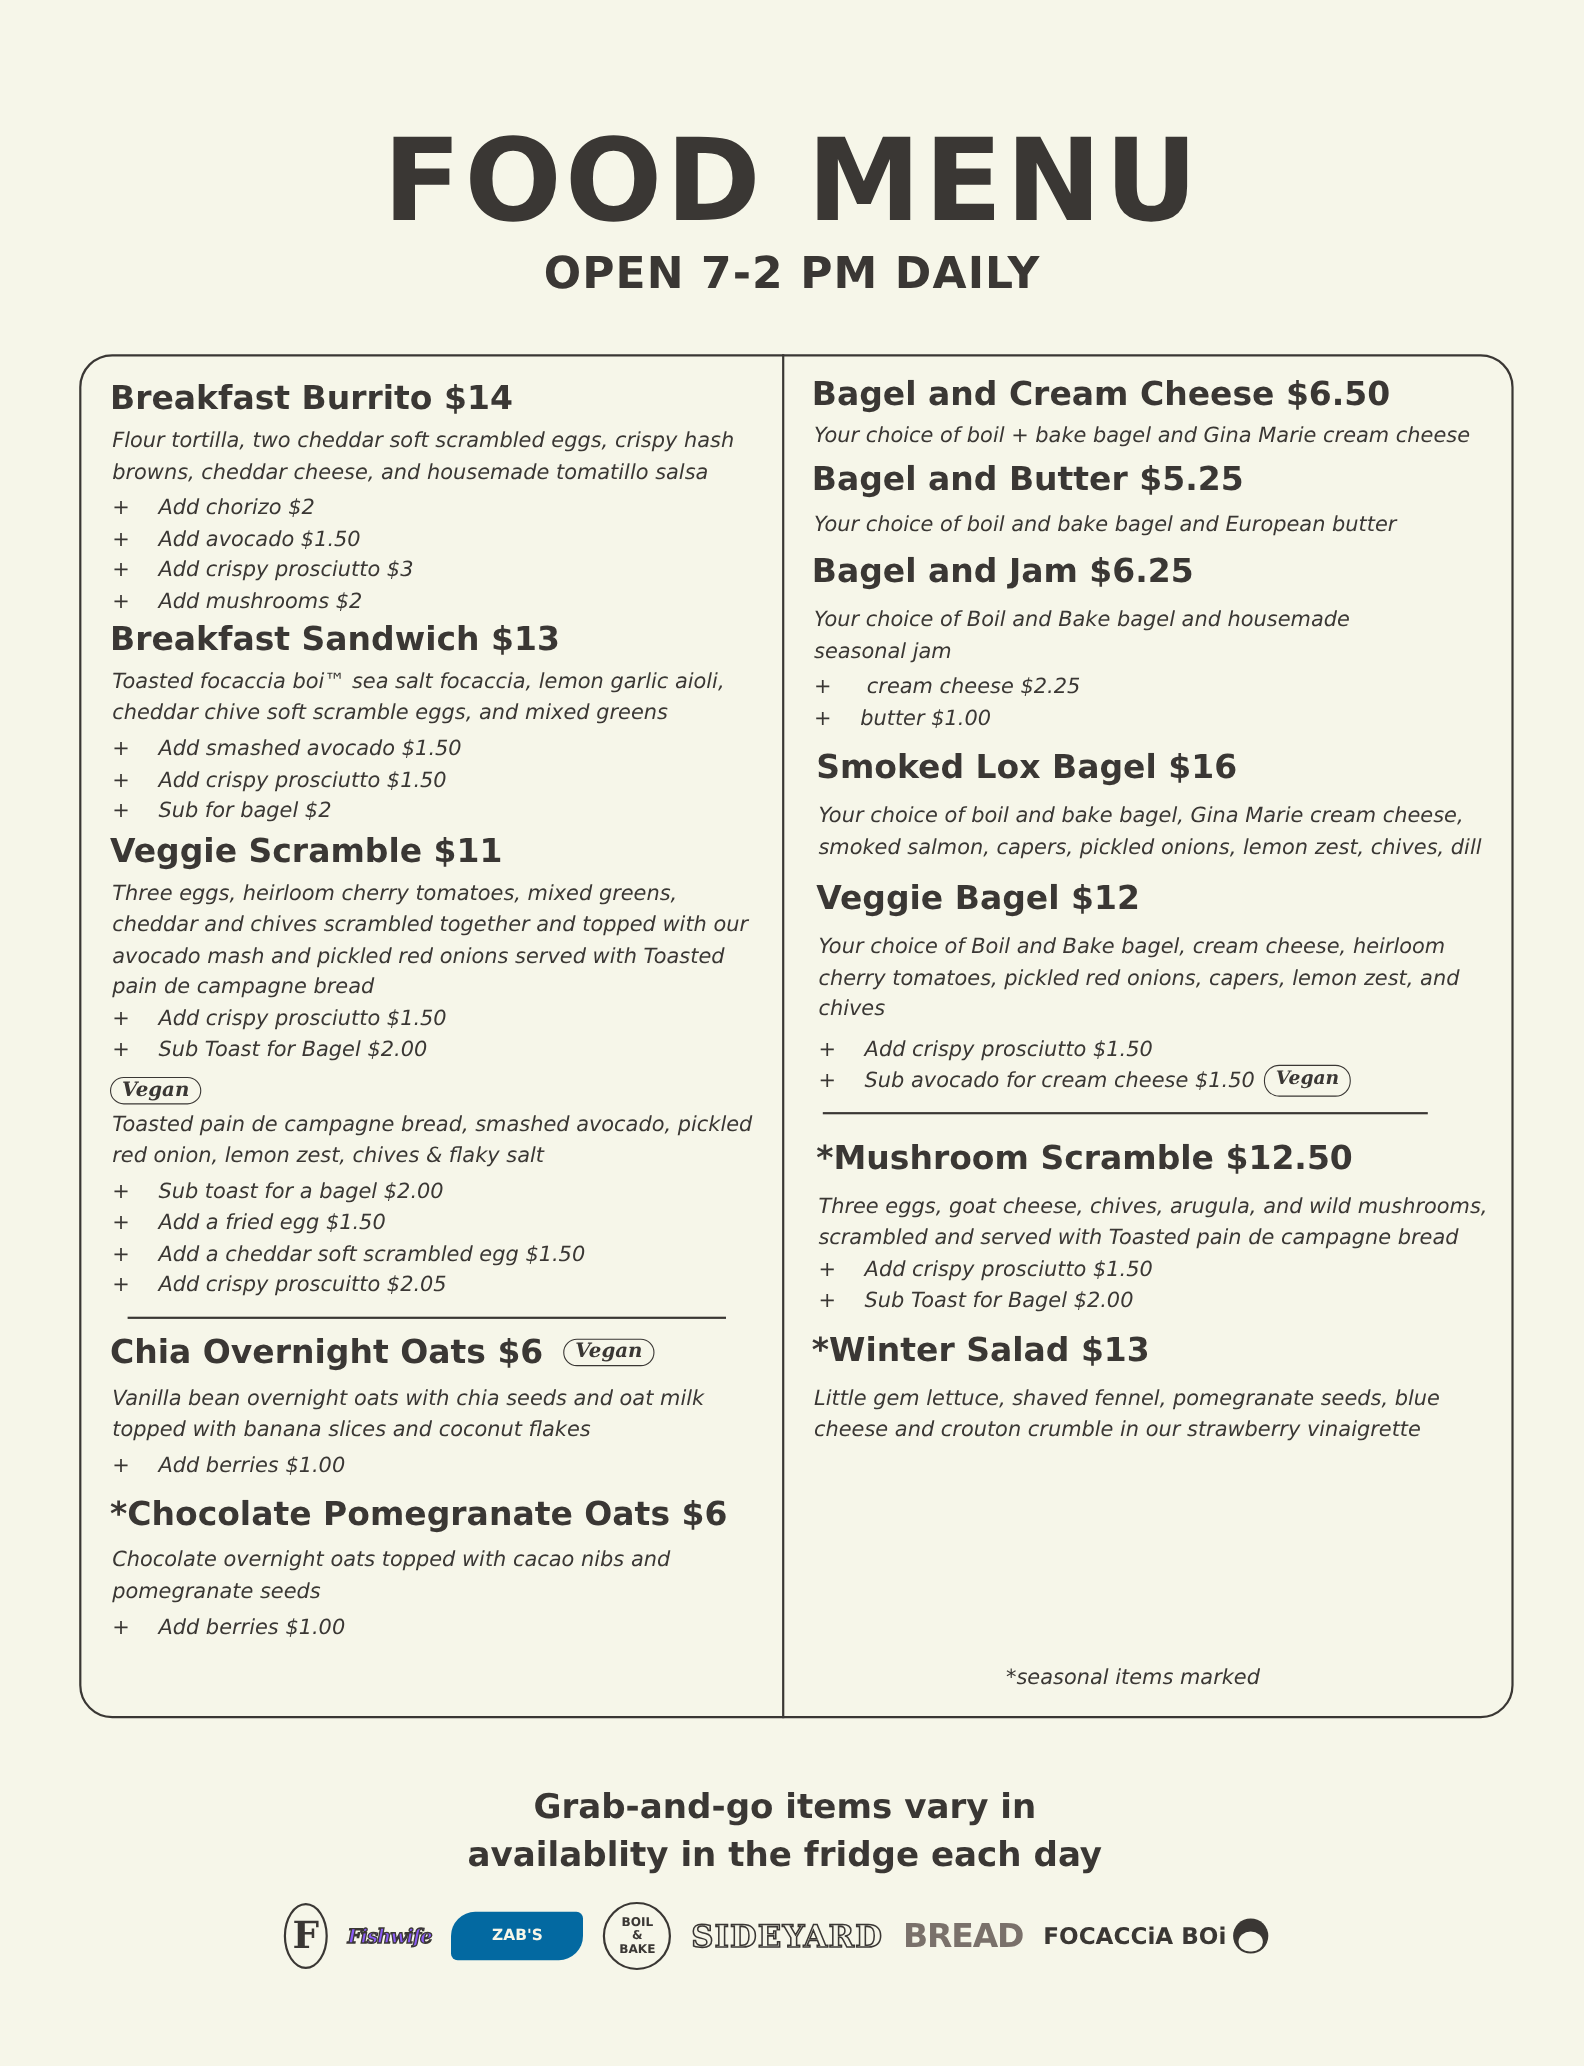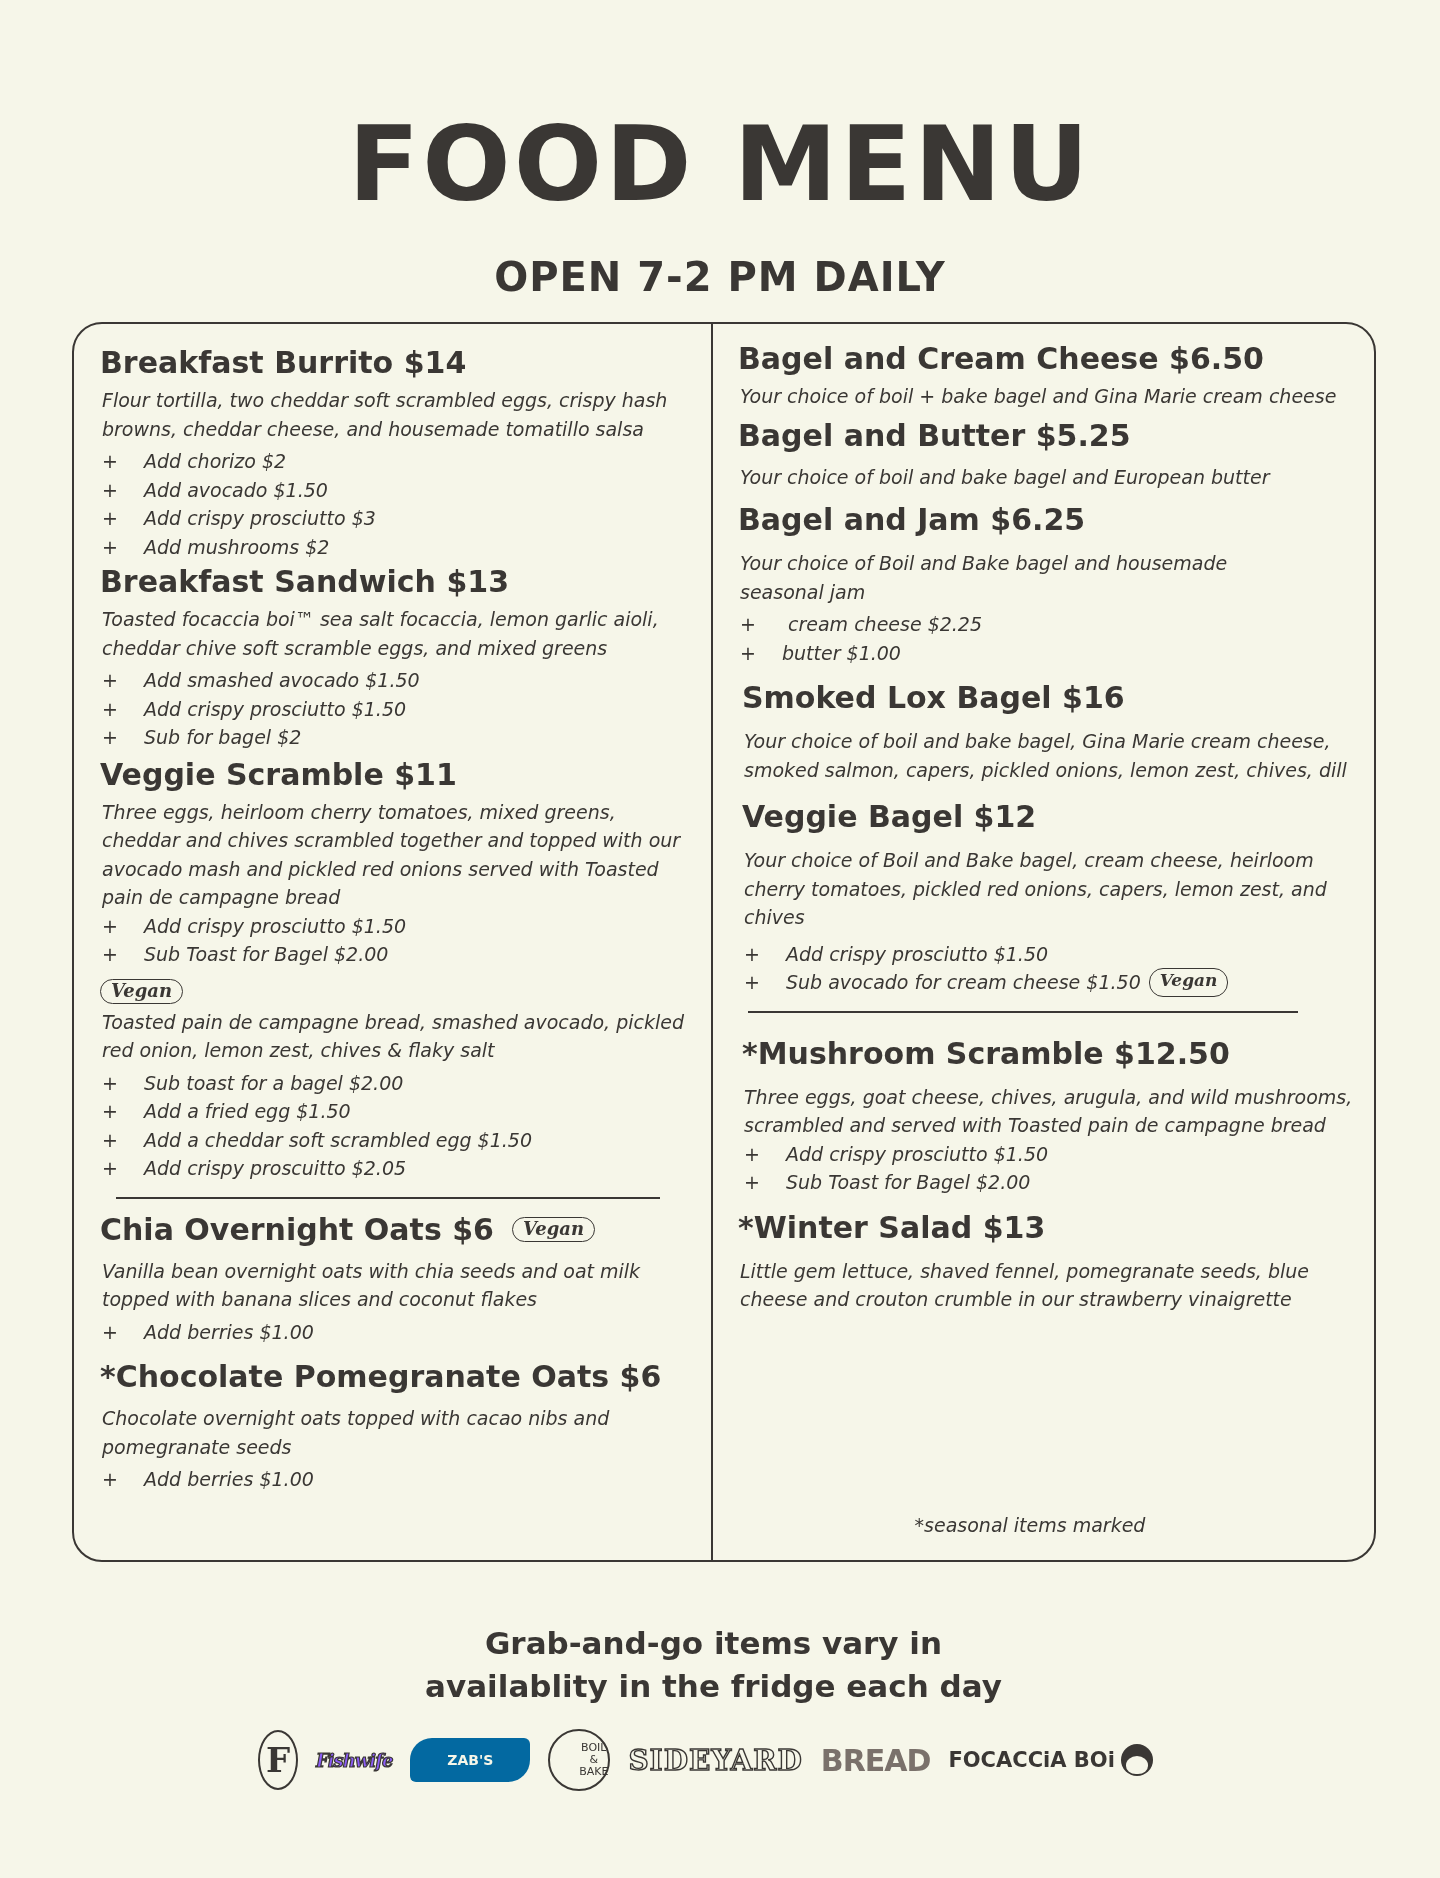--- a/index.html
+++ b/index.html
@@ -13,21 +13,21 @@
   }
   .title {
     position: absolute; left: 0; right: 0; top: 112px;
     text-align: center;
     font-family: "DejaVu Sans", sans-serif;
     font-size: 104px; font-weight: bold; letter-spacing: 3px;
     line-height: 1;
     color: #3a3734;
   }
   .subtitle {
-    position: absolute; left: 0; right: 0; top: 257px;
+    position: absolute; left: 0; right: 0; top: 229px;
     text-align: center;
     font-size: 40px; font-weight: bold; letter-spacing: 1px;
     line-height: 1;
   }
   .menu-box {
     position: absolute; left: 72px; top: 322px;
     width: 1304px; height: 1240px;
     border: 2px solid #3a3734; border-radius: 30px;
     box-sizing: border-box;
   }
@@ -84,21 +84,21 @@
     font-family: "DejaVu Serif", serif; font-style: italic; font-weight: bold;
     font-size: 18px; color: #8b5cf6;
     -webkit-text-stroke: 1.2px #3a3734; letter-spacing: -1px;
   }
   .logo-zabs {
     width: 120px; height: 44px; background: #0369a1; color: #f6f6e9;
     border-radius: 22px 6px 22px 6px; font-size: 14px; font-weight: bold;
   }
   .logo-boilbake {
     width: 58px; height: 58px; border: 2px solid #3a3734; border-radius: 50%;
-    font-size: 11px; font-weight: normal; position: relative; text-align: center; line-height: 12px; justify-content: flex-end;
+    font-size: 11px; font-weight: bold; position: relative; text-align: center; line-height: 12px;
   }
   .logo-sideyard {
     font-family: "DejaVu Serif", serif; font-weight: bold; font-size: 28px;
     color: #f6f6e9; -webkit-text-stroke: 1.4px #3a3734; letter-spacing: 1px;
   }
   .logo-bread {
     font-family: "DejaVu Sans", sans-serif; font-weight: bold; font-size: 30px;
     color: #7a716b; letter-spacing: -1px;
   }
   .logo-focaccia {

